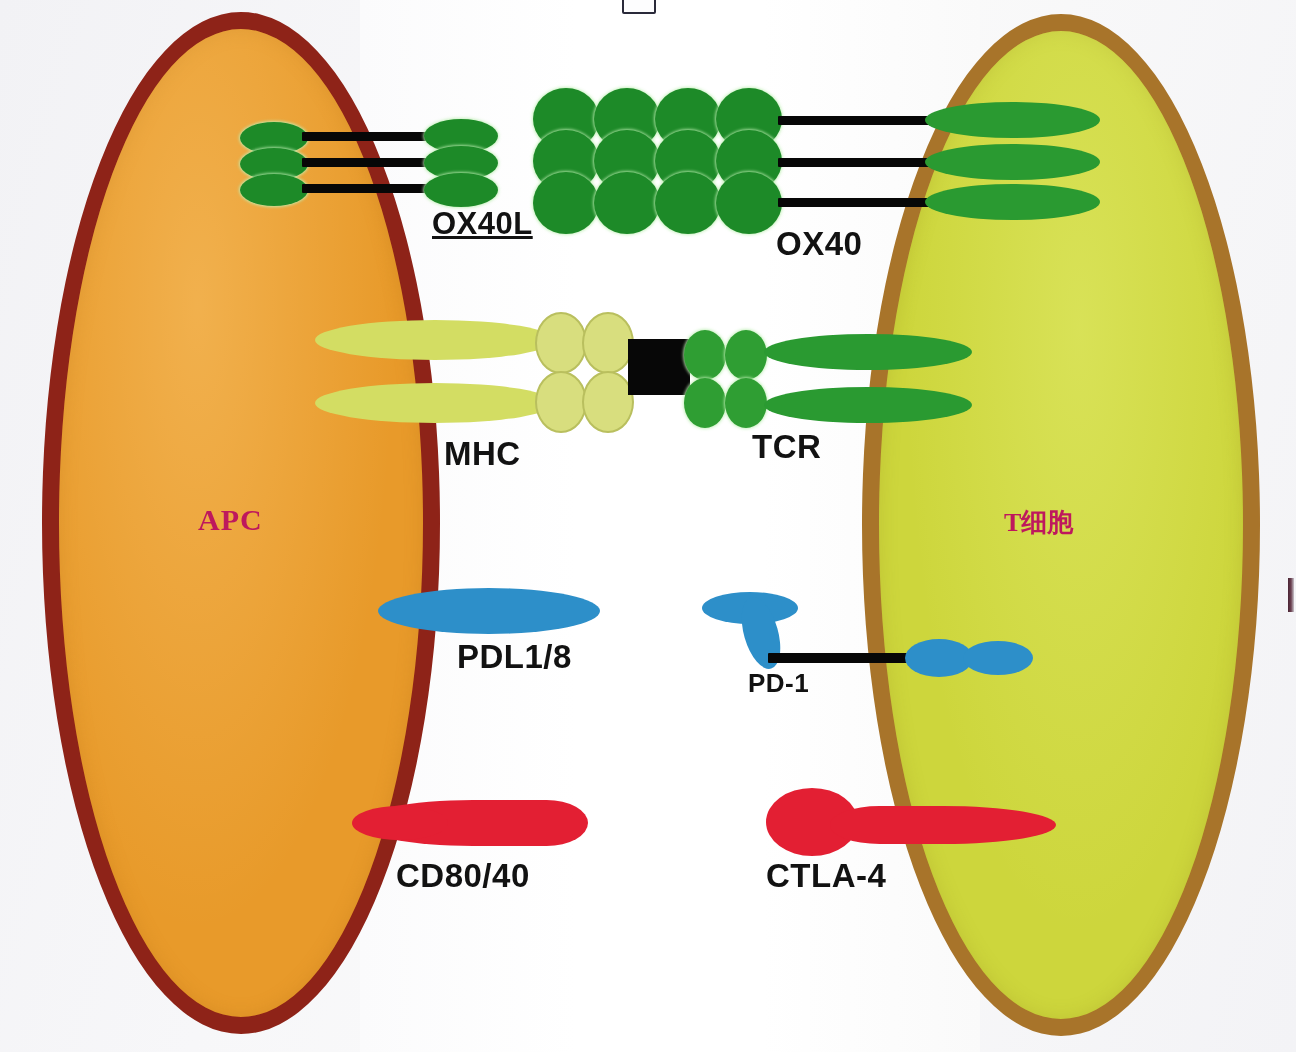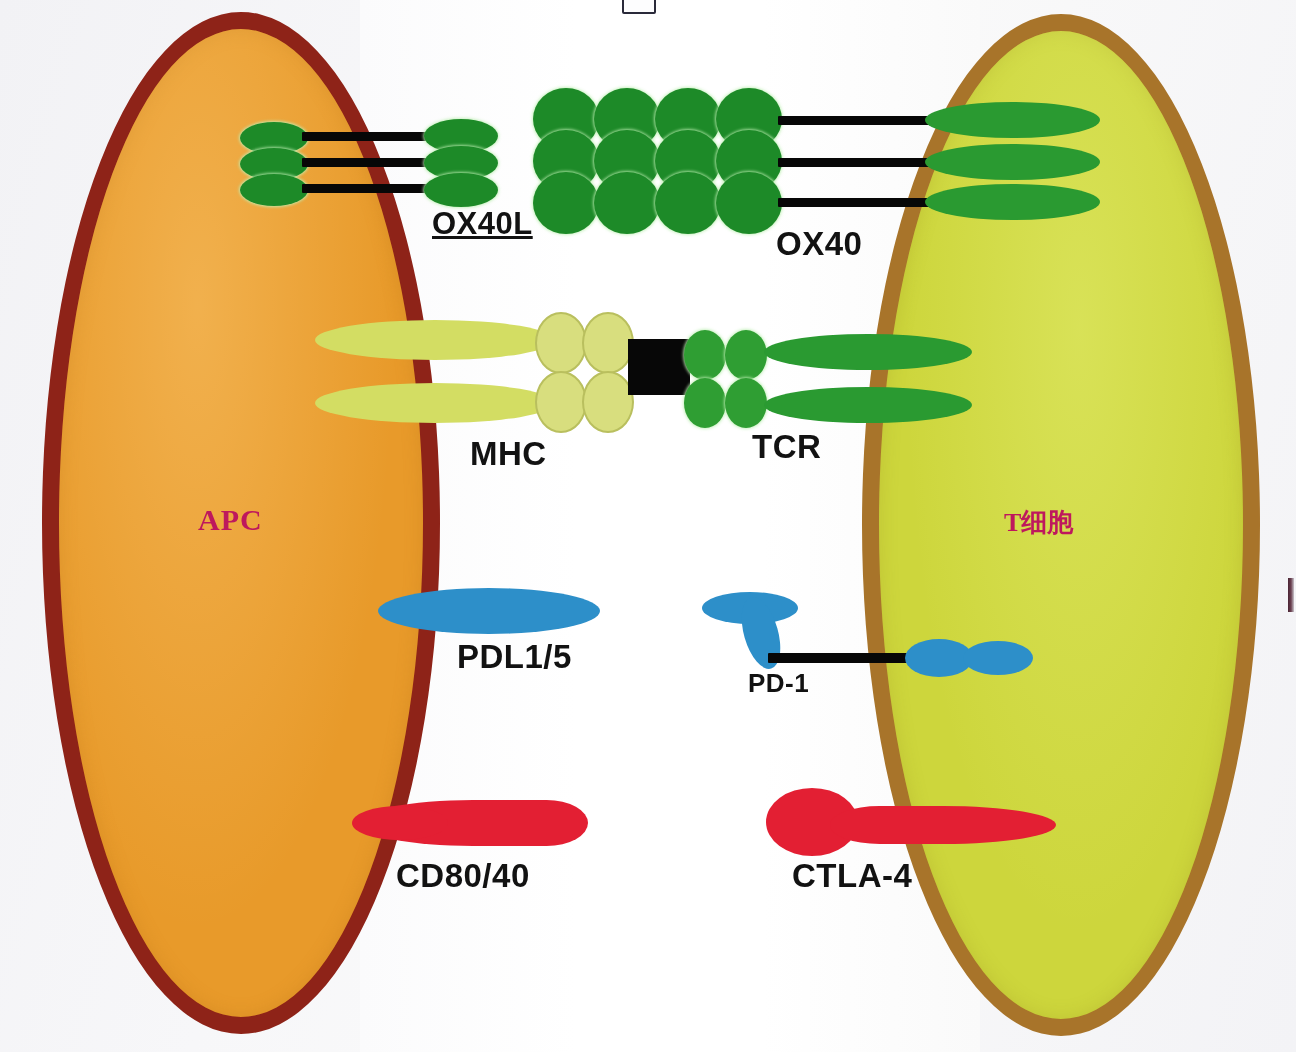--- a/index.html
+++ b/index.html
@@ -183,39 +183,39 @@
 
   <div class="mol">
     <div class="lobe yellow-l" style="left:315px;top:320px;width:240px;height:40px;"></div>
     <div class="lobe yellow-l" style="left:315px;top:383px;width:240px;height:40px;"></div>
 
     <div class="lobe yellow-p" style="left:535px;top:312px;width:52px;height:62px;border:2px solid #b9bf5e;box-sizing:border-box;"></div>
     <div class="lobe yellow-p" style="left:582px;top:312px;width:52px;height:62px;border:2px solid #b9bf5e;box-sizing:border-box;"></div>
     <div class="lobe yellow-p" style="left:535px;top:371px;width:52px;height:62px;border:2px solid #b9bf5e;box-sizing:border-box;"></div>
     <div class="lobe yellow-p" style="left:582px;top:371px;width:52px;height:62px;border:2px solid #b9bf5e;box-sizing:border-box;"></div>
   </div>
-  <div class="mlabel" style="left:470px;top:435px;font-size:33px;">MHC</div>
+  <div class="mlabel" style="left:444px;top:435px;font-size:33px;">MHC</div>
 
   <div style="position:absolute;left:628px;top:339px;width:62px;height:56px;background:#070707;"></div>
 
   <div class="mol">
     <div class="lobe green-l glow-g" style="left:684px;top:330px;width:42px;height:50px;"></div>
     <div class="lobe green-l glow-g" style="left:725px;top:330px;width:42px;height:50px;"></div>
     <div class="lobe green-l glow-g" style="left:684px;top:378px;width:42px;height:50px;"></div>
     <div class="lobe green-l glow-g" style="left:725px;top:378px;width:42px;height:50px;"></div>
 
     <div class="lobe green-m" style="left:764px;top:334px;width:208px;height:36px;"></div>
     <div class="lobe green-m" style="left:764px;top:387px;width:208px;height:36px;"></div>
   </div>
   <div class="mlabel" style="left:752px;top:428px;font-size:33px;">TCR</div>
 
   <div class="mol">
     <div class="lobe blue-m" style="left:378px;top:588px;width:222px;height:46px;"></div>
   </div>
-  <div class="mlabel" style="left:457px;top:638px;font-size:33px;">PDL1/5</div>
+  <div class="mlabel" style="left:457px;top:638px;font-size:33px;">PDL1/8</div>
 
   <div class="mol">
 
     <div class="lobe blue-m" style="left:702px;top:592px;width:96px;height:32px;"></div>
 
     <div class="lobe blue-m" style="left:744px;top:596px;width:34px;height:74px;transform:rotate(-16deg);transform-origin:50% 50%;"></div>
 
     <div class="bar" style="left:768px;top:653px;width:146px;height:10px;"></div>
 
     <div class="lobe blue-m" style="left:905px;top:639px;width:68px;height:38px;"></div>
@@ -228,18 +228,18 @@
                 border-radius:50% 18% 18% 50% / 50% 50% 50% 50%;"></div>
     <div class="lobe red-m" style="left:352px;top:806px;width:96px;height:34px;"></div>
   </div>
   <div class="mlabel" style="left:396px;top:857px;font-size:33px;">CD80/40</div>
 
   <div class="mol">
     <div class="lobe red-m" style="left:766px;top:788px;width:92px;height:68px;"></div>
     <div style="position:absolute;left:830px;top:806px;width:226px;height:38px;background:#e31f33;
                 border-radius:22% 50% 50% 22% / 50% 50% 50% 50%;"></div>
   </div>
-  <div class="mlabel" style="left:766px;top:857px;font-size:33px;margin-left:26px;">CTLA-4</div>
+  <div class="mlabel" style="left:766px;top:857px;font-size:33px;">CTLA-4</div>
 
   <div id="top-artifact"></div>
   <div id="right-artifact"></div>
 
 </div>
 
 </body></html>

